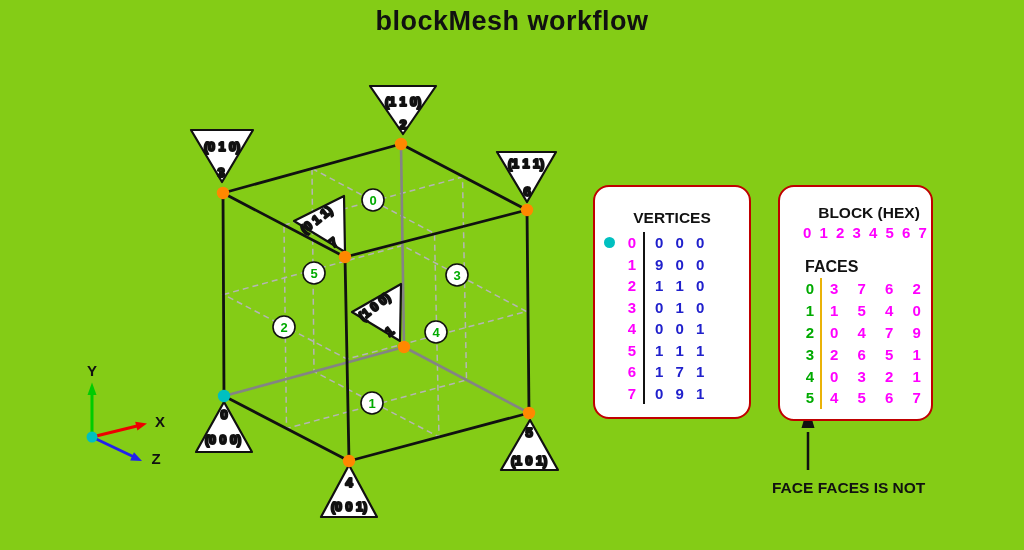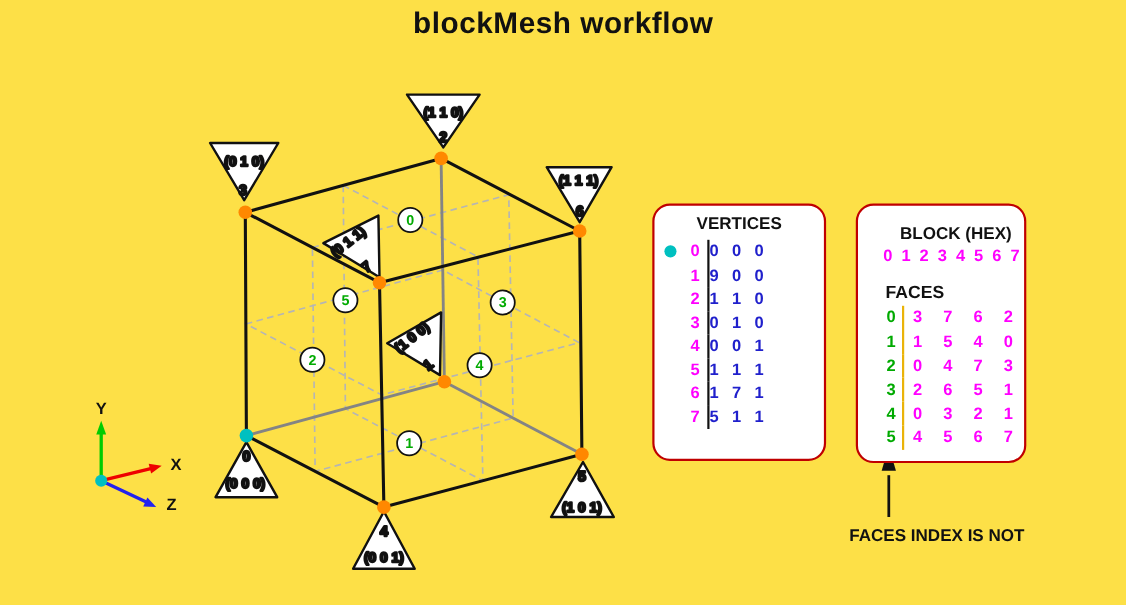--- a/index.html
+++ b/index.html
@@ -1,29 +1,29 @@
 <!DOCTYPE html>
 <html><head>
 <meta charset="utf-8">
 <style>
   html,body{margin:0;padding:0;background:#fff;}
-  .stage{position:relative;width:1024px;height:550px;background:#fde047;overflow:hidden;
+  .stage{position:relative;width:1024px;height:550px;background:#84cc16;overflow:hidden;
          font-family:"Liberation Sans",sans-serif;}
   .stage svg{position:absolute;left:0;top:0;}
   .main-title{position:absolute;top:6px;left:0;width:1024px;text-align:center;
               font-size:27px;font-weight:bold;color:#111;letter-spacing:.5px;}
   .panel{position:absolute;border:2.5px solid #c00000;border-radius:16px;background:#fff;
          box-sizing:border-box;font-weight:bold;font-size:15px;color:#111;}
   
   .vpanel{left:593px;top:185px;width:158px;height:234px;}
-  .vpanel .panel-title{text-align:center;margin-top:8px;margin-bottom:5px;font-size:15.5px;}
+  .vpanel .panel-title{text-align:center;margin-top:22px;margin-bottom:5px;font-size:15.5px;}
   .vrows{margin-left:26px;}
   .vrow{display:flex;align-items:stretch;height:21.5px;position:relative;}
   .vidx{width:22px;text-align:center;color:#ff00ff;display:flex;align-items:center;justify-content:center;}
-  .vco{border-left:2px solid #111;color:#2020cc;word-spacing:8px;
+  .vco{border-left:2px solid #111;padding-left:10px;color:#2020cc;word-spacing:8px;
        display:flex;align-items:center;}
   .origin-dot{position:absolute;left:-17px;top:50%;margin-top:-5.5px;width:11px;height:11px;
               border-radius:50%;background:#00c0c0;}
   
   .bpanel{left:778px;top:185px;width:155px;height:236px;}
   .btitle{margin:17px 0 2px 27px;font-size:15.5px;text-align:center;}
   .border-order{margin-left:23px;color:#ff00ff;word-spacing:4px;}
   .ftitle{margin:17px 0 2px 25px;font-size:16px;}
   .frows{margin-left:20px;}
   .frow{display:flex;align-items:stretch;height:21.8px;}
@@ -208,54 +208,54 @@
       <div class="vrow">
         <span class="vidx">5</span>
         <span class="vco">1 1 1</span>
       </div>
       <div class="vrow">
         <span class="vidx">6</span>
         <span class="vco">1 7 1</span>
       </div>
       <div class="vrow">
         <span class="vidx">7</span>
-        <span class="vco">5 1 1</span>
+        <span class="vco">0 9 1</span>
       </div>
     </div>
   </div>
 
   <div class="panel bpanel">
     <div class="btitle">BLOCK (HEX)</div>
     <div class="border-order">0 1 2 3 4 5 6 7</div>
     <div class="ftitle">FACES</div>
     <div class="frows">
       <div class="frow">
         <span class="fidx">0</span>
         <span class="fval">3 7 6 2</span>
       </div>
       <div class="frow">
         <span class="fidx">1</span>
         <span class="fval">1 5 4 0</span>
       </div>
       <div class="frow">
         <span class="fidx">2</span>
-        <span class="fval">0 4 7 3</span>
+        <span class="fval">0 4 7 9</span>
       </div>
       <div class="frow">
         <span class="fidx">3</span>
         <span class="fval">2 6 5 1</span>
       </div>
       <div class="frow">
         <span class="fidx">4</span>
         <span class="fval">0 3 2 1</span>
       </div>
       <div class="frow">
         <span class="fidx">5</span>
         <span class="fval">4 5 6 7</span>
       </div>
     </div>
   </div>
 
   <div class="note">
-    <div>FACES INDEX IS NOT</div>
+    <div>FACE FACES IS NOT</div>
   </div>
 
 </div>
 
 </body></html>

